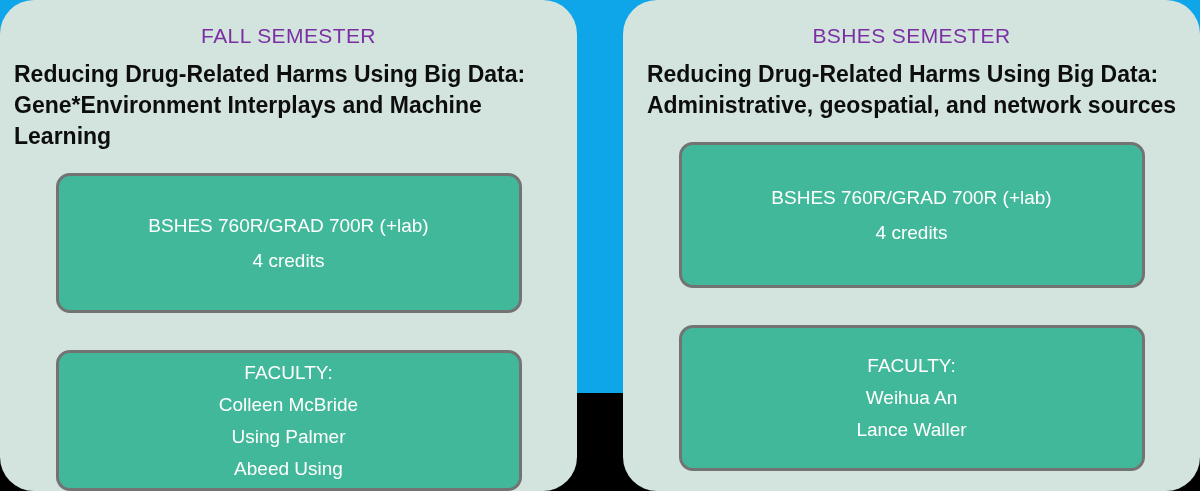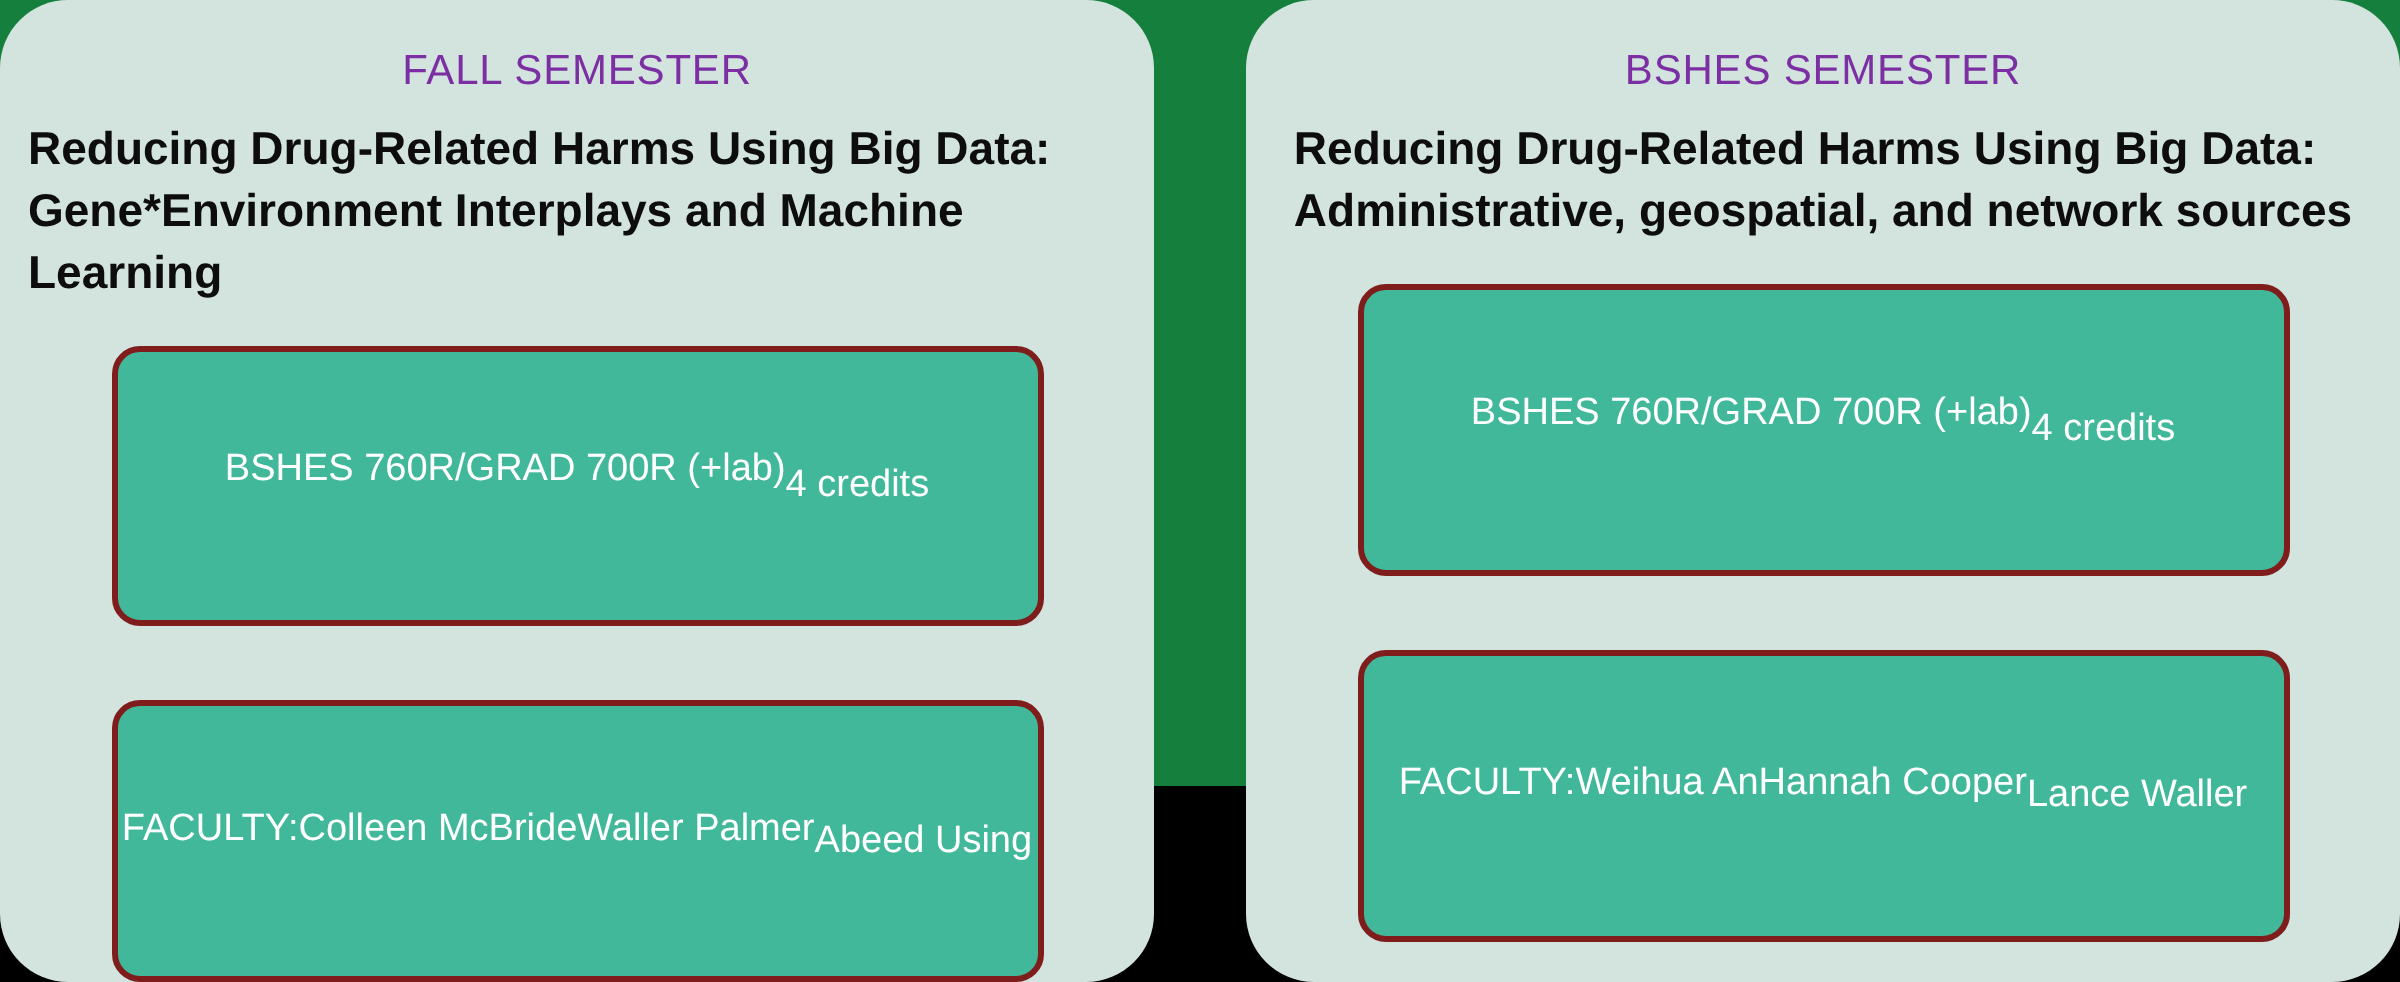--- a/index.html
+++ b/index.html
@@ -11,21 +11,21 @@
     width: 1200px;
     height: 491px;
     font-family: "Liberation Sans", sans-serif;
     overflow: hidden;
   }
 
   .board {
     position: relative;
     width: 1200px;
     height: 393px;
-    background: #15803d;
+    background: #0ea5e9;
     display: flex;
     justify-content: space-between;
     align-items: stretch;
   }
 
   .semester-panel {
     position: relative;
     width: 577px;
     height: 491px;
     background: #d2e4dd;
@@ -54,26 +54,26 @@
     font-weight: 700;
     color: #0d0d0d;
     text-align: left;
     line-height: 1.34;
     padding: 0 14px;
     white-space: pre-line;
   }
 
   .card {
     background: #42b89b;
-    border: 3px solid #7f1d1d;
+    border: 3px solid #737373;
     border-radius: 14px;
     box-sizing: border-box;
     width: 466px;
     display: flex;
-    flex-direction: row;
+    flex-direction: column;
     align-items: center;
     justify-content: center;
     color: #ffffff;
   }
 
   .card-course {
     height: 146px;
     margin-top: 21px;
   }
 
@@ -107,37 +107,36 @@
 Gene*Environment Interplays and Machine Learning</div>
 
     <div class="card card-course">
       <div class="card-line">BSHES 760R/GRAD 700R (+lab)</div>
       <div class="card-line">4 credits</div>
     </div>
 
     <div class="card card-faculty">
       <div class="card-line">FACULTY:</div>
       <div class="card-line">Colleen McBride</div>
-      <div class="card-line">Waller Palmer</div>
+      <div class="card-line">Using Palmer</div>
       <div class="card-line">Abeed Using</div>
     </div>
   </section>
 
   <section class="semester-panel">
     <div class="semester-label">BSHES SEMESTER</div>
 
     <div class="course-title">Reducing Drug-Related Harms Using Big Data:
 Administrative, geospatial, and network sources</div>
 
     <div class="card card-course">
       <div class="card-line">BSHES 760R/GRAD 700R (+lab)</div>
       <div class="card-line">4 credits</div>
     </div>
 
     <div class="card card-faculty">
       <div class="card-line">FACULTY:</div>
       <div class="card-line">Weihua An</div>
-      <div class="card-line">Hannah Cooper</div>
       <div class="card-line">Lance Waller</div>
     </div>
   </section>
 
 </div>
 
 </body></html>

